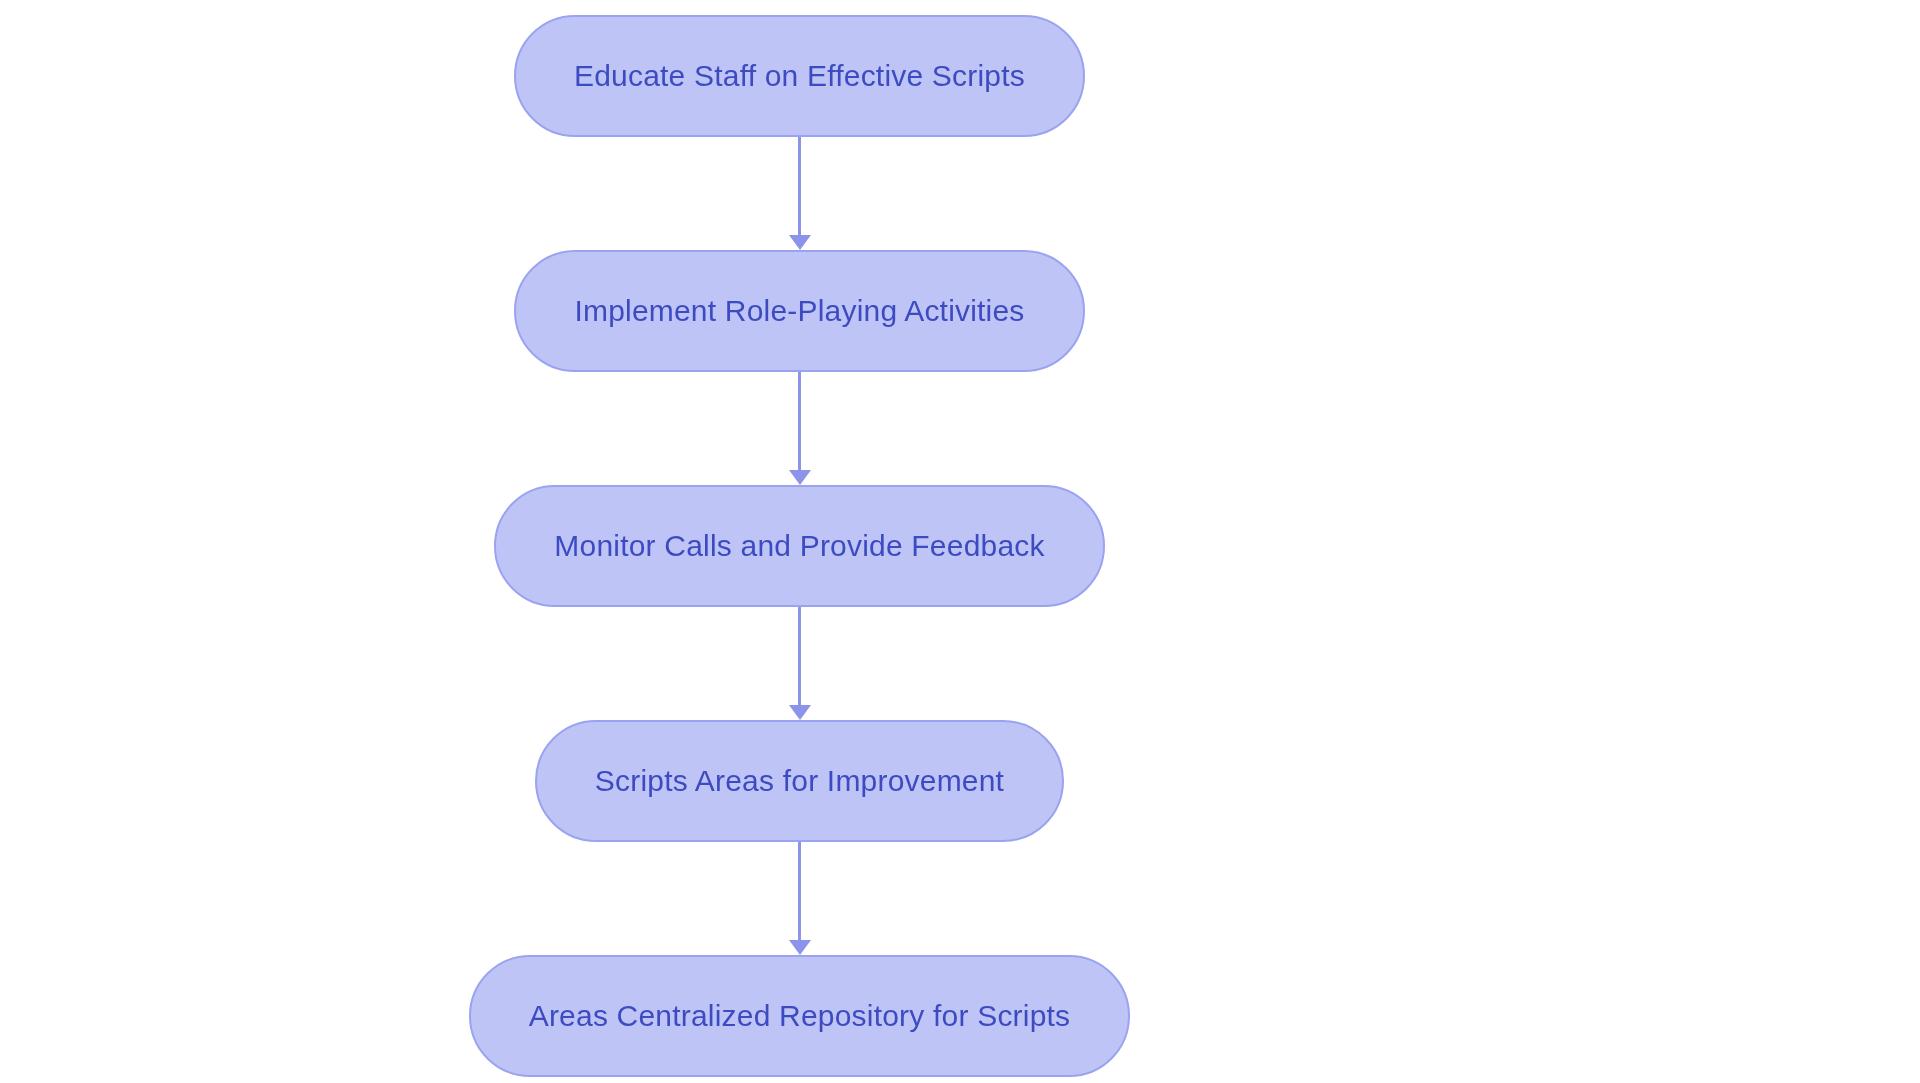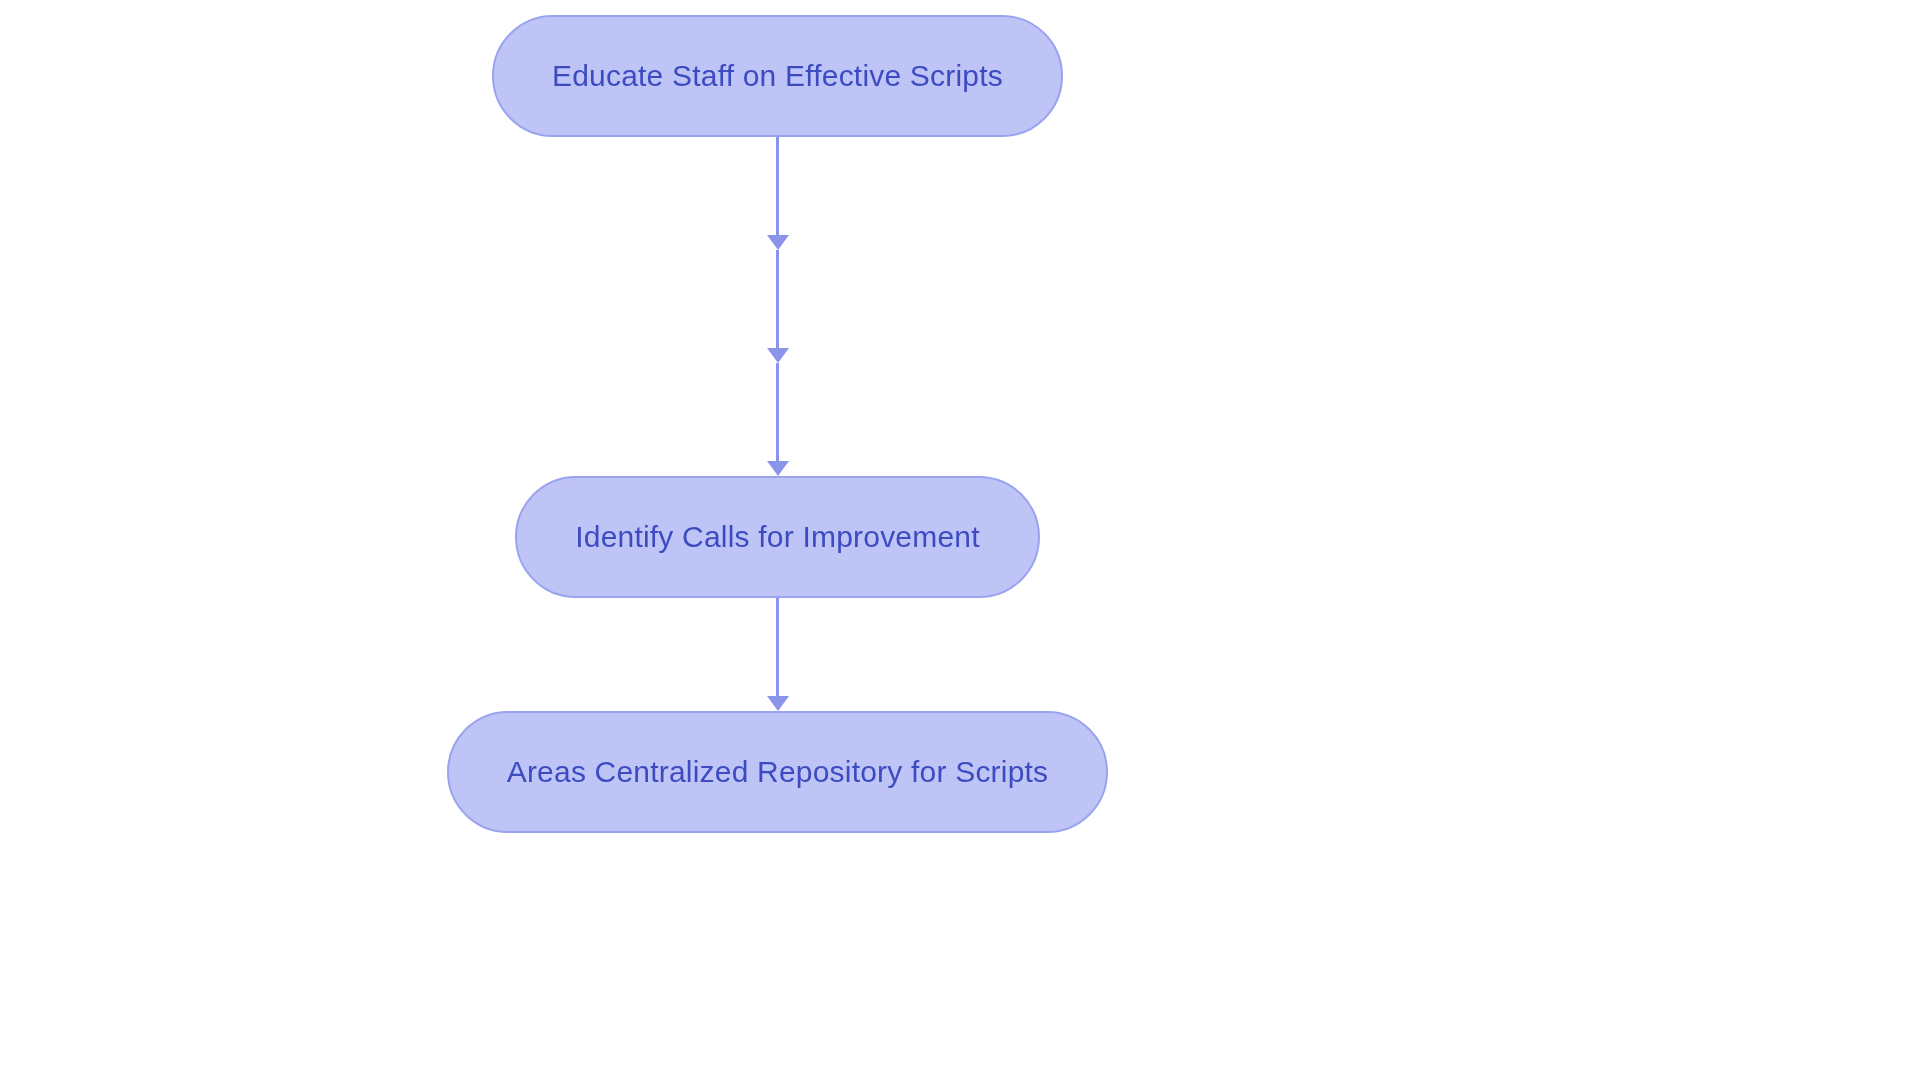--- a/index.html
+++ b/index.html
@@ -7,20 +7,21 @@
     padding: 0;
     background: #ffffff;
   }
   .canvas {
     position: relative;
     width: 1555px;
     height: 1083px;
     background: var(--bg, #ffffff);
     font-family: "Liberation Sans", sans-serif;
     overflow: hidden;
+    padding-left: 44px;
   }
   .flow {
     position: absolute;
     inset: 0;
     display: flex;
     flex-direction: column;
     align-items: center;
     padding-top: 15px;
     box-sizing: border-box;
   }
@@ -70,34 +71,40 @@
 
     <div class="node">
       <span>Educate Staff on Effective Scripts</span>
     </div>
 
     <div class="connector">
       <div class="line"></div>
       <div class="head"></div>
     </div>
 
-
-    <div class="connector">
-      <div class="line"></div>
-      <div class="head"></div>
+    <div class="node">
+      <span>Implement Role-Playing Activities</span>
     </div>
-
 
     <div class="connector">
       <div class="line"></div>
       <div class="head"></div>
     </div>
 
     <div class="node">
-      <span>Identify Calls for Improvement</span>
+      <span>Monitor Calls and Provide Feedback</span>
+    </div>
+
+    <div class="connector">
+      <div class="line"></div>
+      <div class="head"></div>
+    </div>
+
+    <div class="node">
+      <span>Scripts Areas for Improvement</span>
     </div>
 
     <div class="connector">
       <div class="line"></div>
       <div class="head"></div>
     </div>
 
     <div class="node">
       <span>Areas Centralized Repository for Scripts</span>
     </div>

